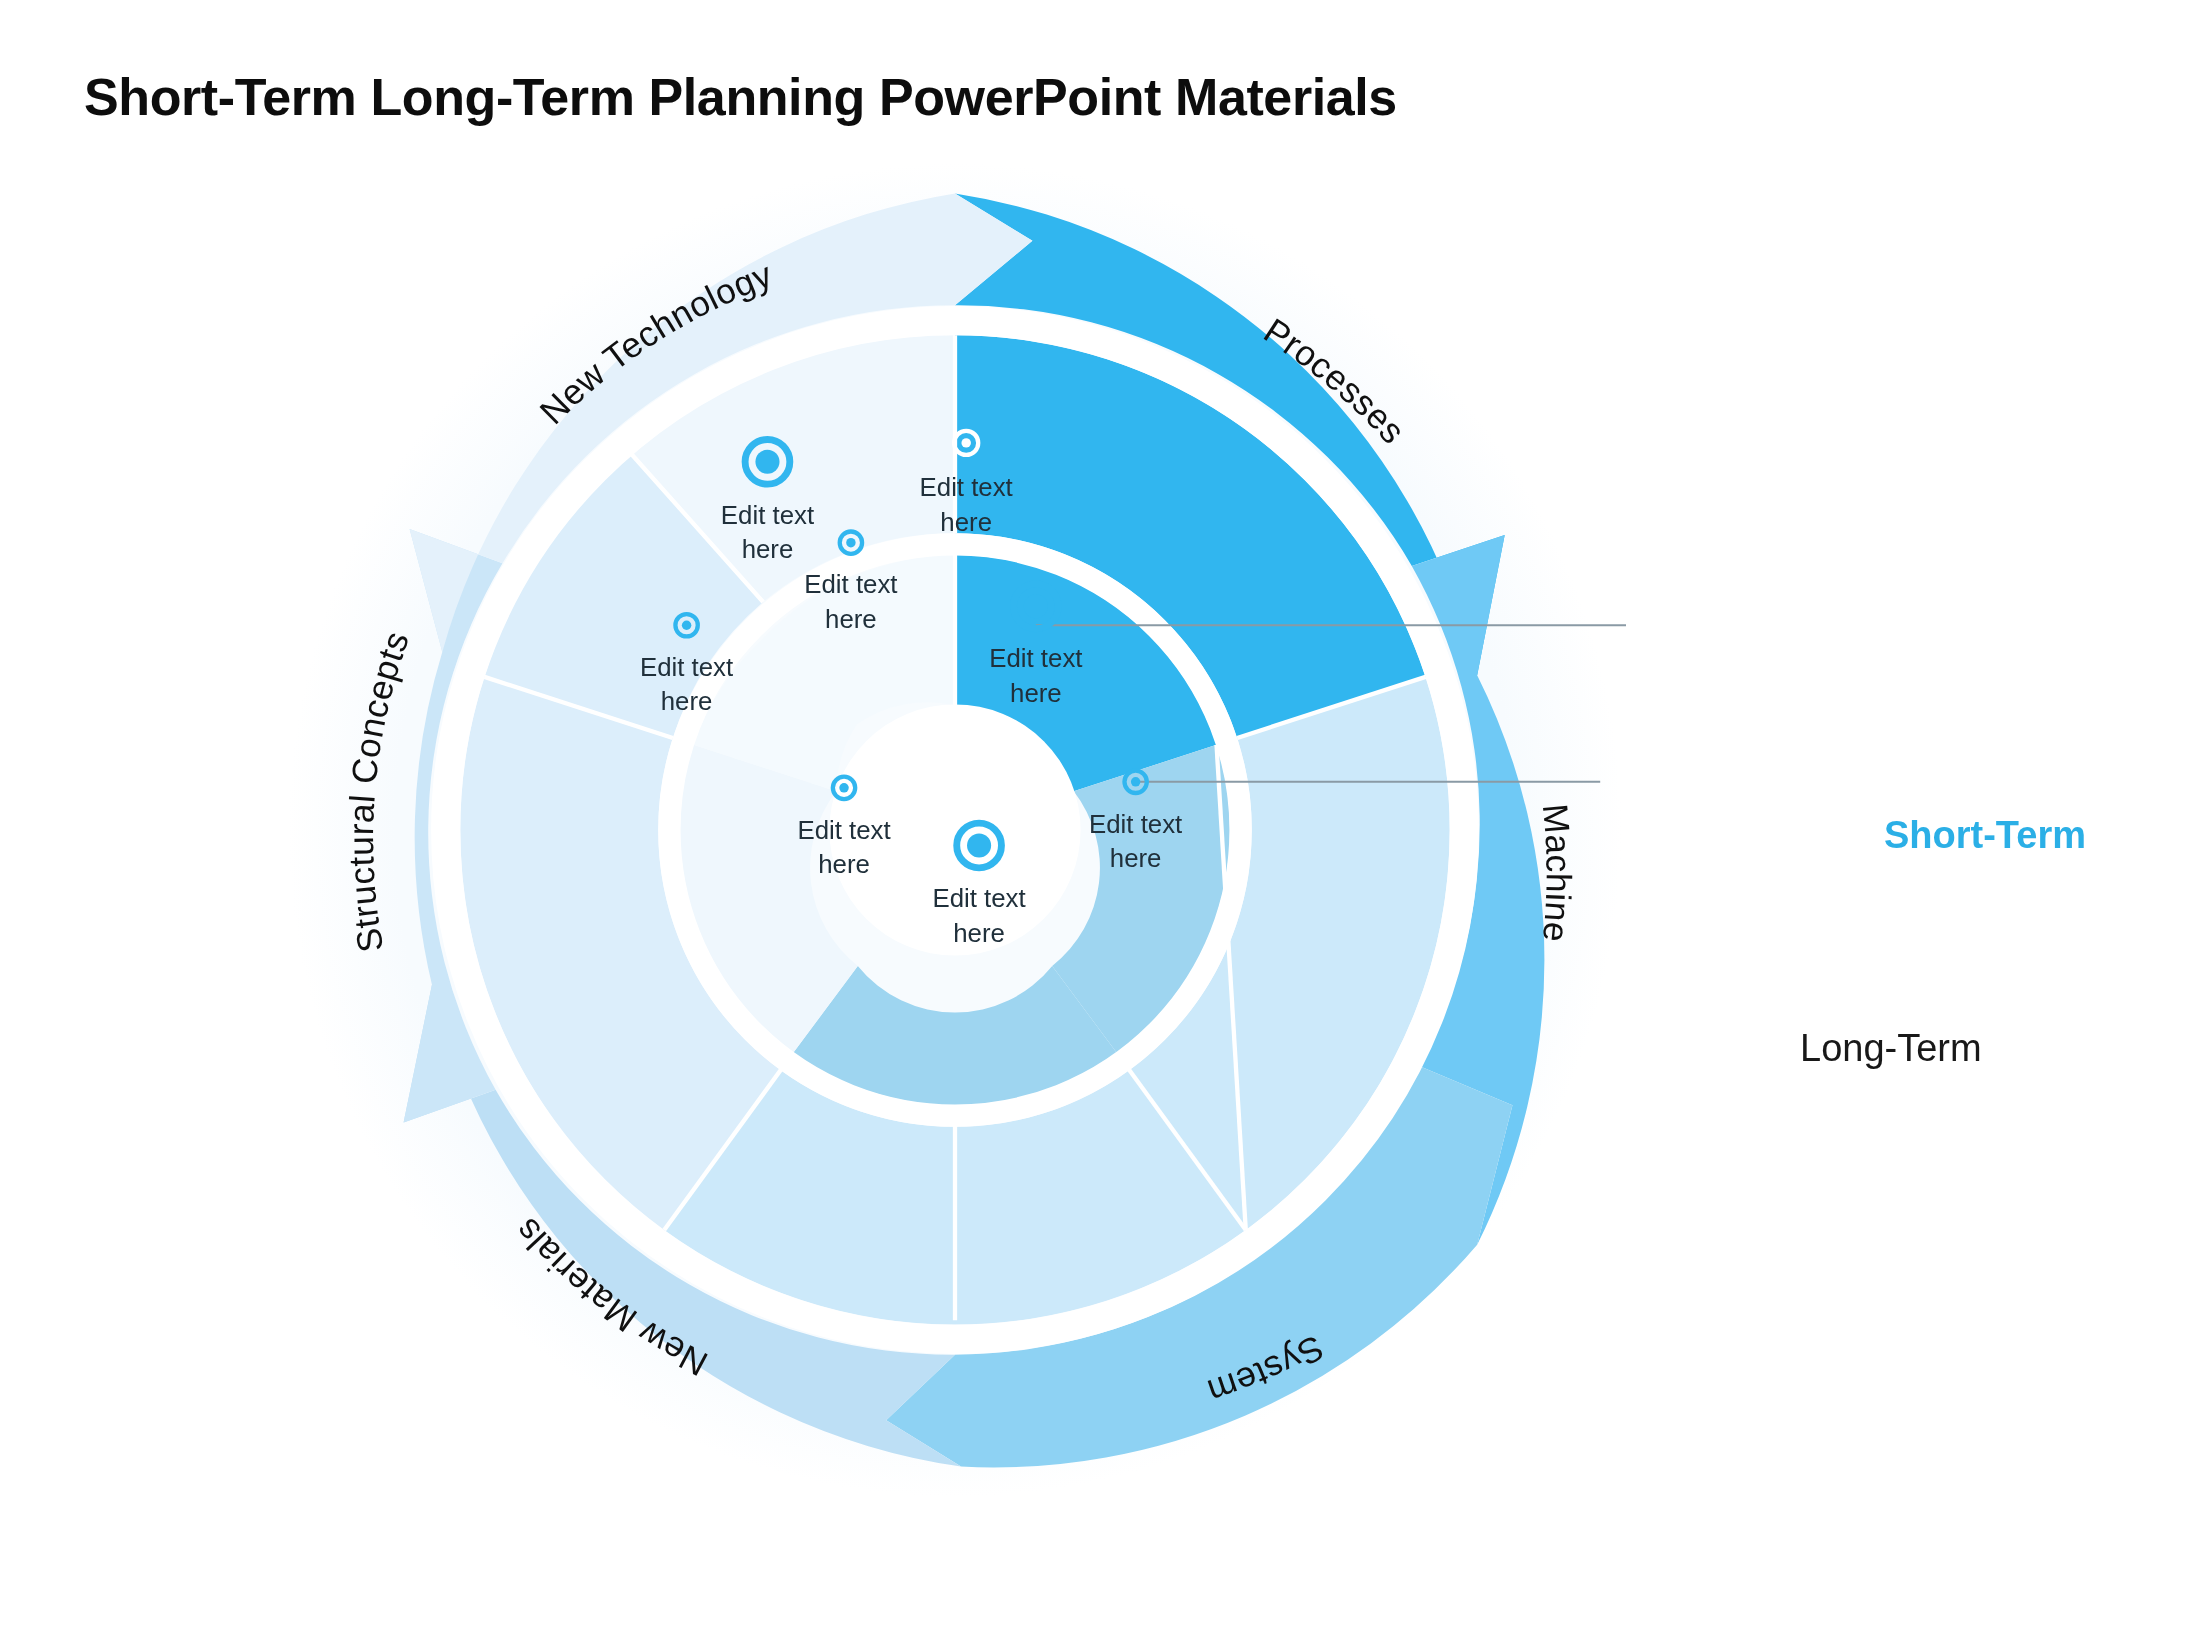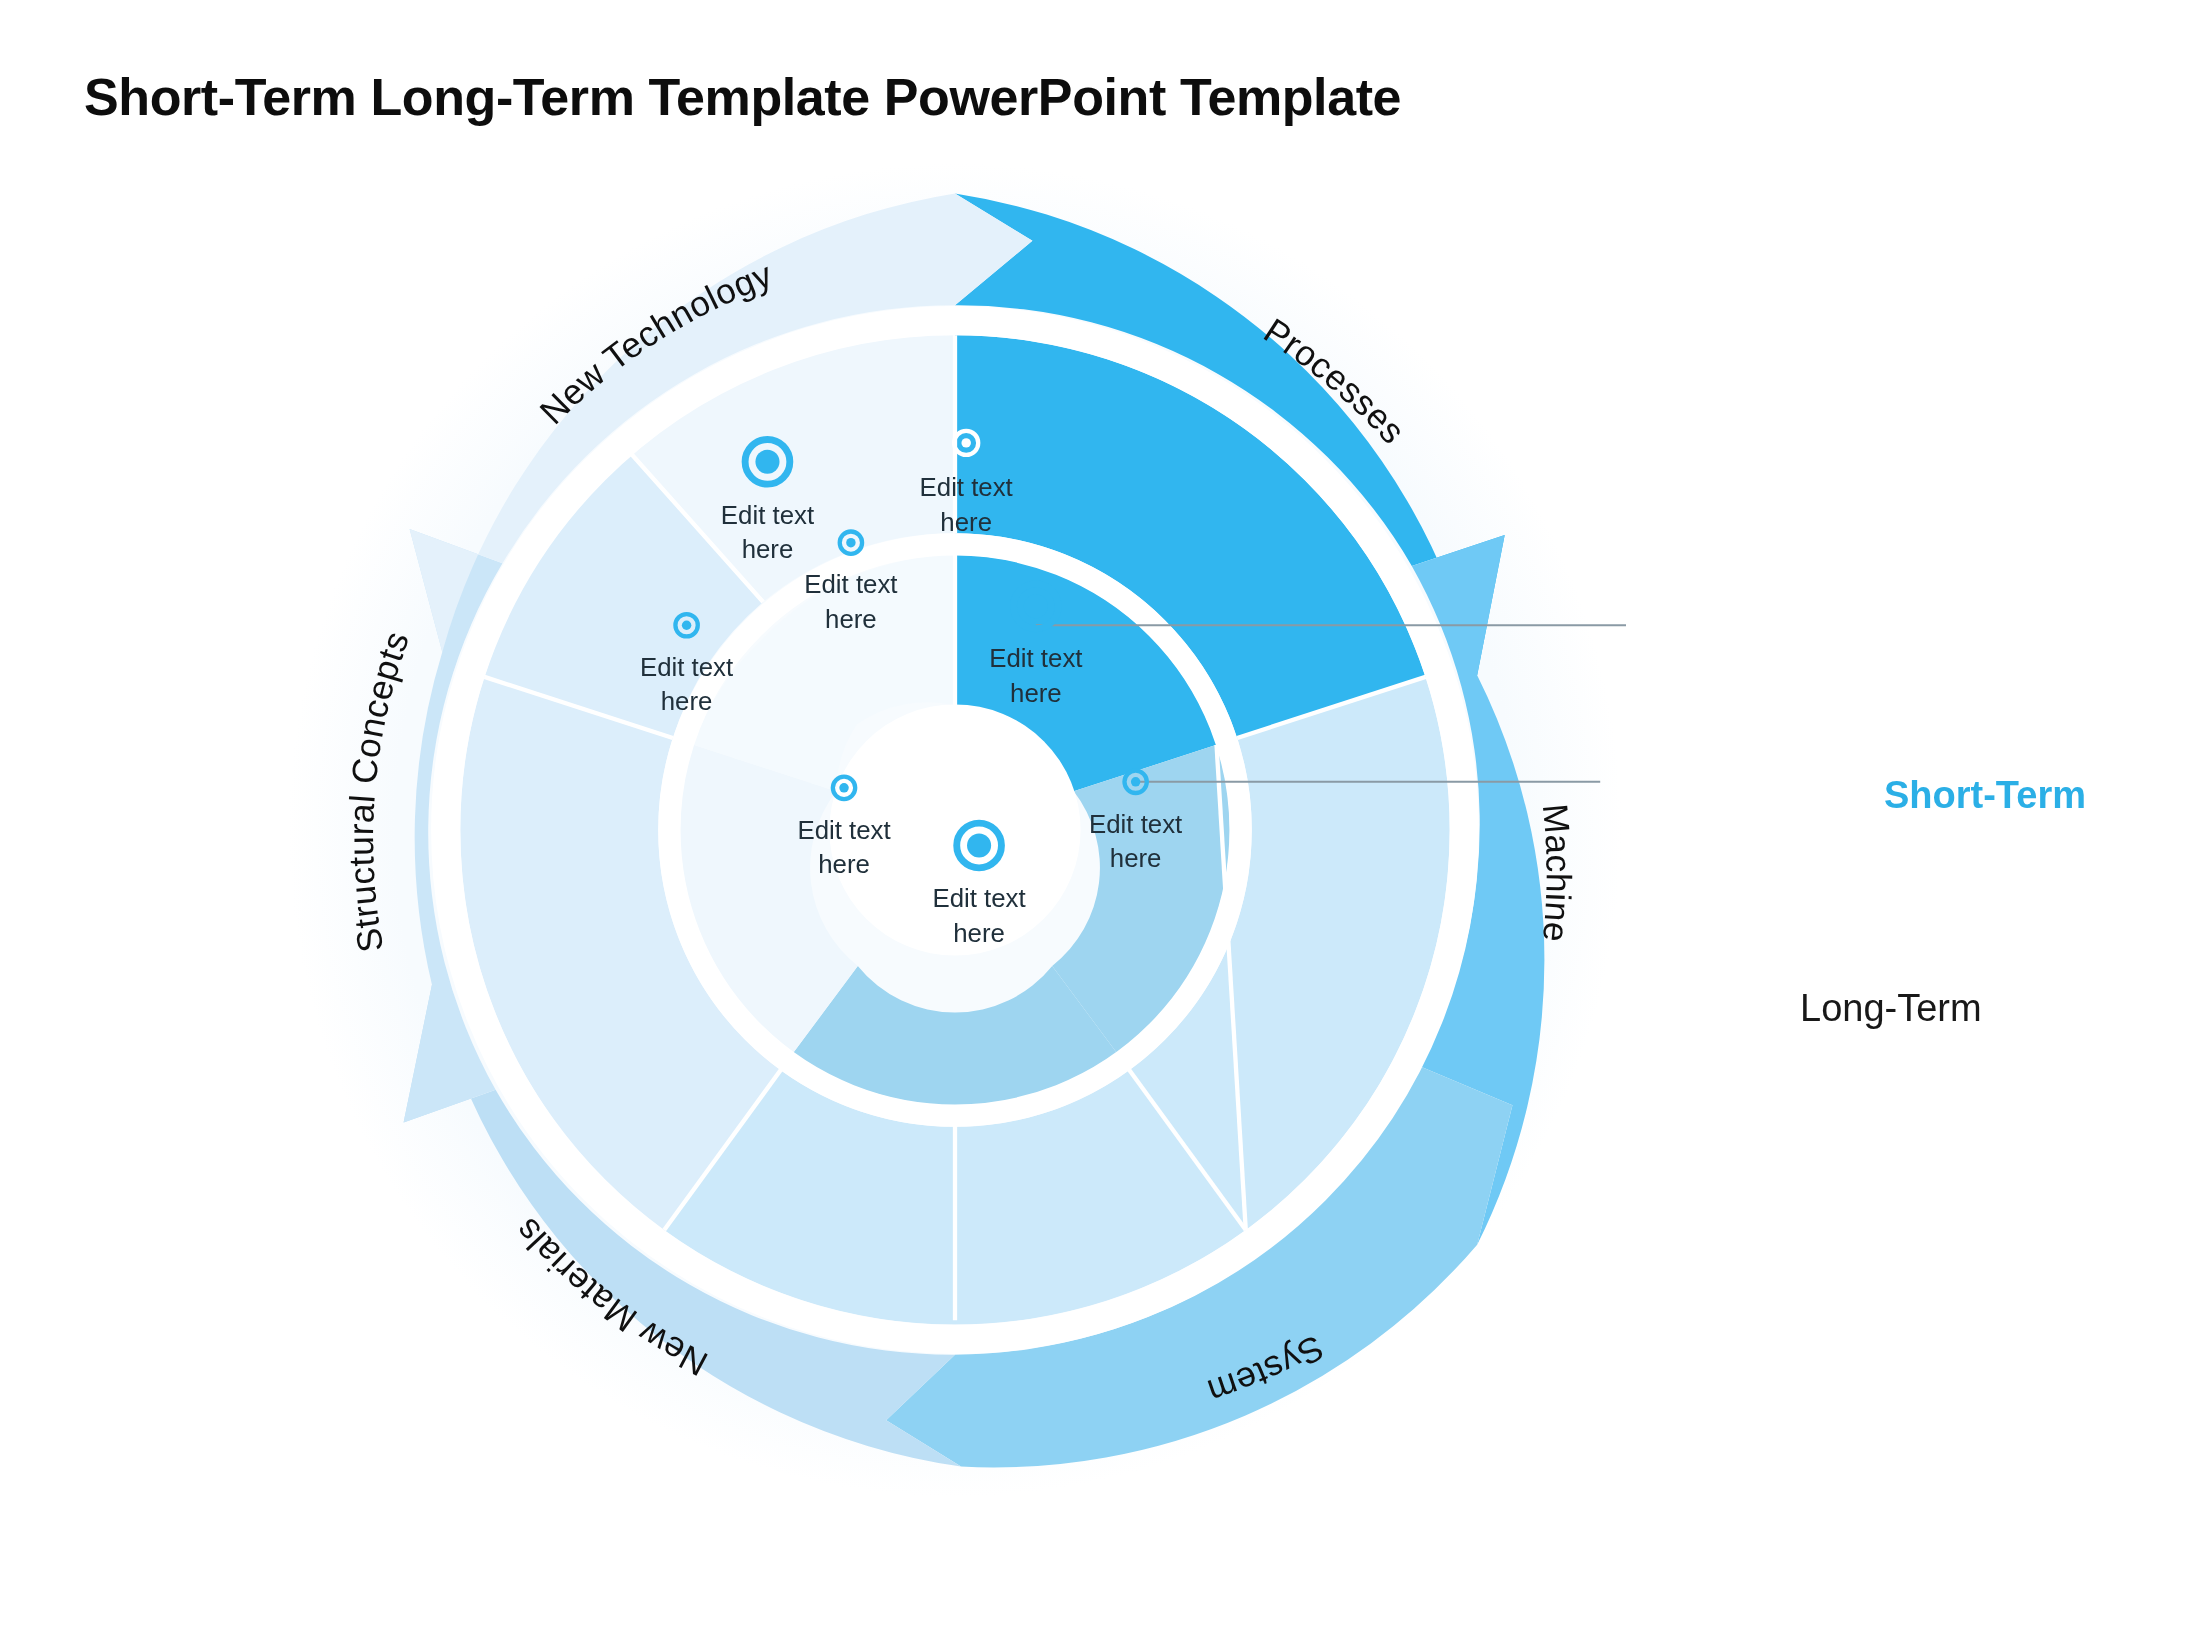--- a/index.html
+++ b/index.html
@@ -48,36 +48,36 @@
     stroke: #8a9aa5;
     stroke-width: 2.4;
     fill: none;
   }
   #legend {
     position: absolute;
     left: 1755px;
     top: 774px;
     width: 361px;
   }
-  .legend-row { position: absolute; white-space: nowrap; }
+  .legend-row { position: absolute; white-space: nowrap; margin-top: 40px; }
   #legend-short {
     top: 0px; left: 129px;
     font-size: 38px; font-weight: bold;
     color: #2BAFE6;
   }
   #legend-long {
     top: 213px; left: 45px;
     font-size: 38px; font-weight: normal;
     color: #181818;
   }
 </style>
 </head>
 <body>
 
-<div id="page-title">Short-Term Long-Term Template PowerPoint Template</div>
+<div id="page-title">Short-Term Long-Term Planning PowerPoint Materials</div>
 
 <div id="wheel-wrap">
 <svg class="wheel" viewBox="0 0 1560 1560" xmlns="http://www.w3.org/2000/svg">
 
   <defs>
 
     <radialGradient id="haloGrad" cx="50%" cy="50%" r="50%">
       <stop offset="84%" stop-color="#F7FBFE" stop-opacity="1"></stop>
       <stop offset="100%" stop-color="#FFFFFF" stop-opacity="1"></stop>
     </radialGradient>

